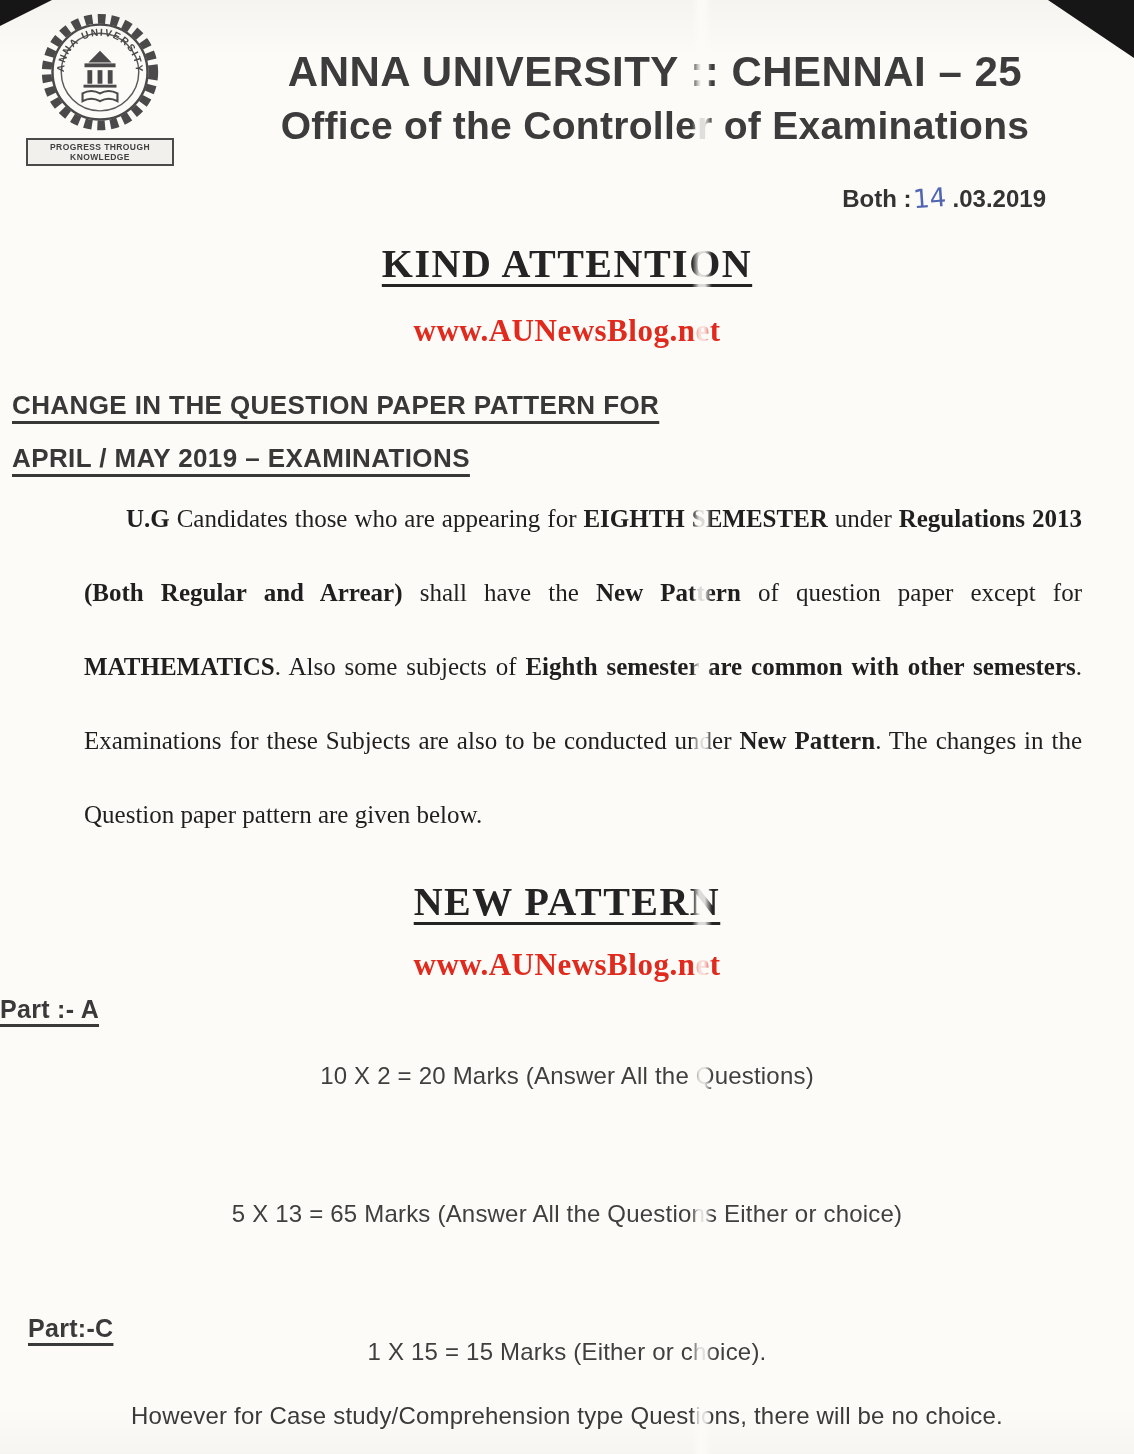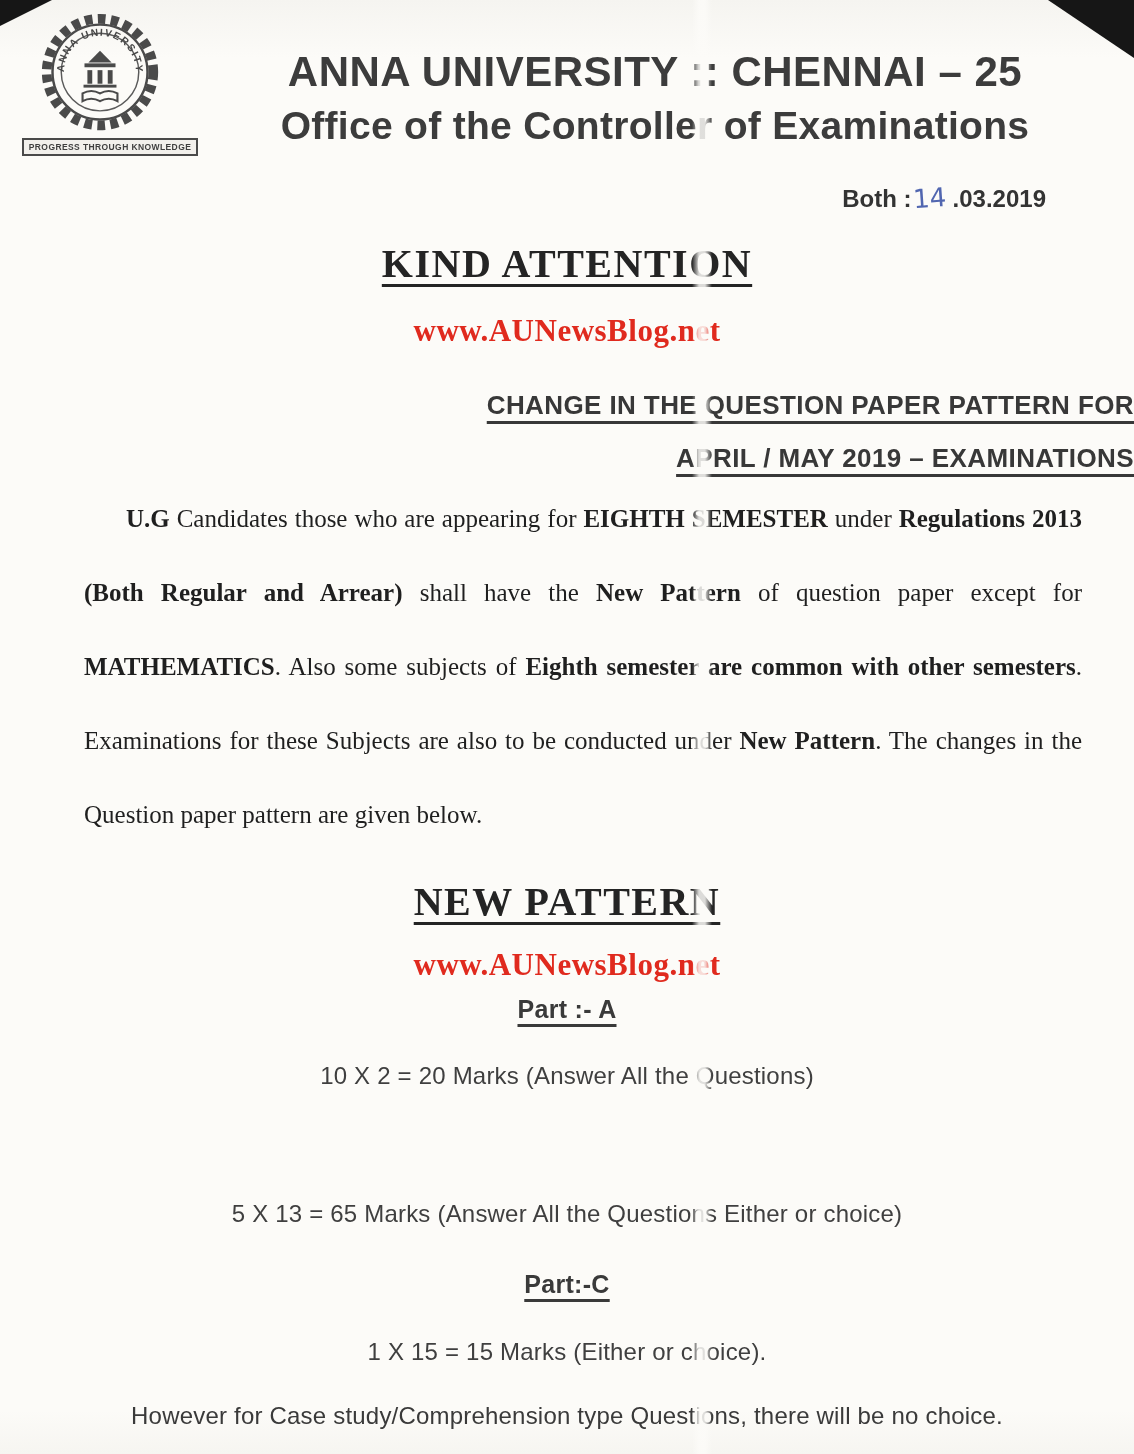--- a/index.html
+++ b/index.html
@@ -18,21 +18,21 @@
   .corner.tl{left:0;top:0;width:52px;height:26px;clip-path:polygon(0 0,100% 0,0 100%);}
   .corner.tr{right:0;top:0;width:86px;height:58px;clip-path:polygon(0 0,100% 0,100% 100%);}
   .scanline{
     position:absolute;z-index:15;left:692px;top:0;width:20px;height:100%;
     background:linear-gradient(to right,rgba(252,251,248,0),rgba(252,251,248,.85) 35%,rgba(252,251,248,.85) 65%,rgba(252,251,248,0));
     pointer-events:none;
   }
   
   .logo{position:absolute;left:22px;top:12px;width:156px;text-align:center;}
   .motto{
-    margin:-4px auto 0;width:176px;box-sizing:border-box;
+    margin:-4px auto 0;width:148px;box-sizing:border-box;
     border:2px solid #4a4a4a;background:#f2f0ec;
     font-size:8.5px;font-weight:bold;letter-spacing:.4px;color:#3f3f3f;
     padding:2px 1px;
   }
   .head-text{position:absolute;left:182px;right:6px;top:48px;text-align:center;}
   .uni{font-size:42px;font-weight:700;color:#3c3c3c;letter-spacing:.5px;}
   .office{font-size:39px;font-weight:700;color:#3c3c3c;margin-top:8px;letter-spacing:.3px;}
   .dateline{position:absolute;top:183px;right:88px;font-size:24px;font-weight:700;color:#333;}
   .hand{
     display:inline-block;color:#5166b0;font-family:"DejaVu Sans",sans-serif;
@@ -44,53 +44,53 @@
     font-family:"Liberation Serif",serif;font-size:40px;font-weight:700;color:#242424;
     letter-spacing:1.5px;text-decoration:underline;text-decoration-thickness:3px;text-underline-offset:7px;
   }
   .url{
     position:absolute;left:0;right:0;text-align:center;
     font-family:"Liberation Serif",serif;font-size:31px;font-weight:700;color:#e02a1e;
     letter-spacing:.5px;
   }
   .url.u1{top:313px;}
   .url.u2{top:947px;}
-  .subject{position:absolute;left:12px;right:0;top:390px;text-align:right;}
+  .subject{position:absolute;left:12px;right:0;top:390px;text-align:left;}
   .subj-line{
     display:block;font-size:26px;font-weight:700;color:#383838;letter-spacing:.4px;
     text-decoration:underline;text-decoration-thickness:2.5px;text-underline-offset:7px;
     margin-bottom:22px;
   }
   
   .body-par{
     position:absolute;left:84px;right:52px;top:482px;margin:0;
     font-family:"Liberation Serif",serif;font-size:25px;color:#1f1f1f;
     line-height:74px;text-align:justify;text-indent:42px;
   }
   .body-par span{white-space:pre-wrap;margin-top:33px;}
   .newpat{
     position:absolute;left:0;right:0;top:878px;margin:0;text-align:center;
     font-family:"Liberation Serif",serif;font-size:40px;font-weight:700;color:#242424;
     letter-spacing:1.5px;text-decoration:underline;text-decoration-thickness:3px;text-underline-offset:7px;
   }
   
   .part-label{
-    position:absolute;left:0;right:0;text-align:center;
+    position:absolute;left:0;right:0;
     font-size:25px;font-weight:700;color:#3a3a3a;letter-spacing:.3px;
   }
   .part-label span{
     text-decoration:underline;text-decoration-thickness:2.5px;text-underline-offset:6px;
   }
   .part-detail{
     position:absolute;left:0;right:0;text-align:center;
     font-size:24px;color:#3f3f3f;letter-spacing:.2px;
   }
   .pa{top:995px;} .da{top:1062px;}
   .pb{top:1132px;} .db{top:1200px;}
-  .pc{top:1270px;} .dc{top:1338px;}
+  .pc{top:1314px;margin-left:28px;} .dc{top:1338px;}
   .footer-note{
     position:absolute;left:0;right:0;top:1402px;text-align:center;
     font-size:24px;color:#3a3a3a;letter-spacing:.2px;
   }
 </style>
 </head>
 <body>
 
 <div class="page">
 

